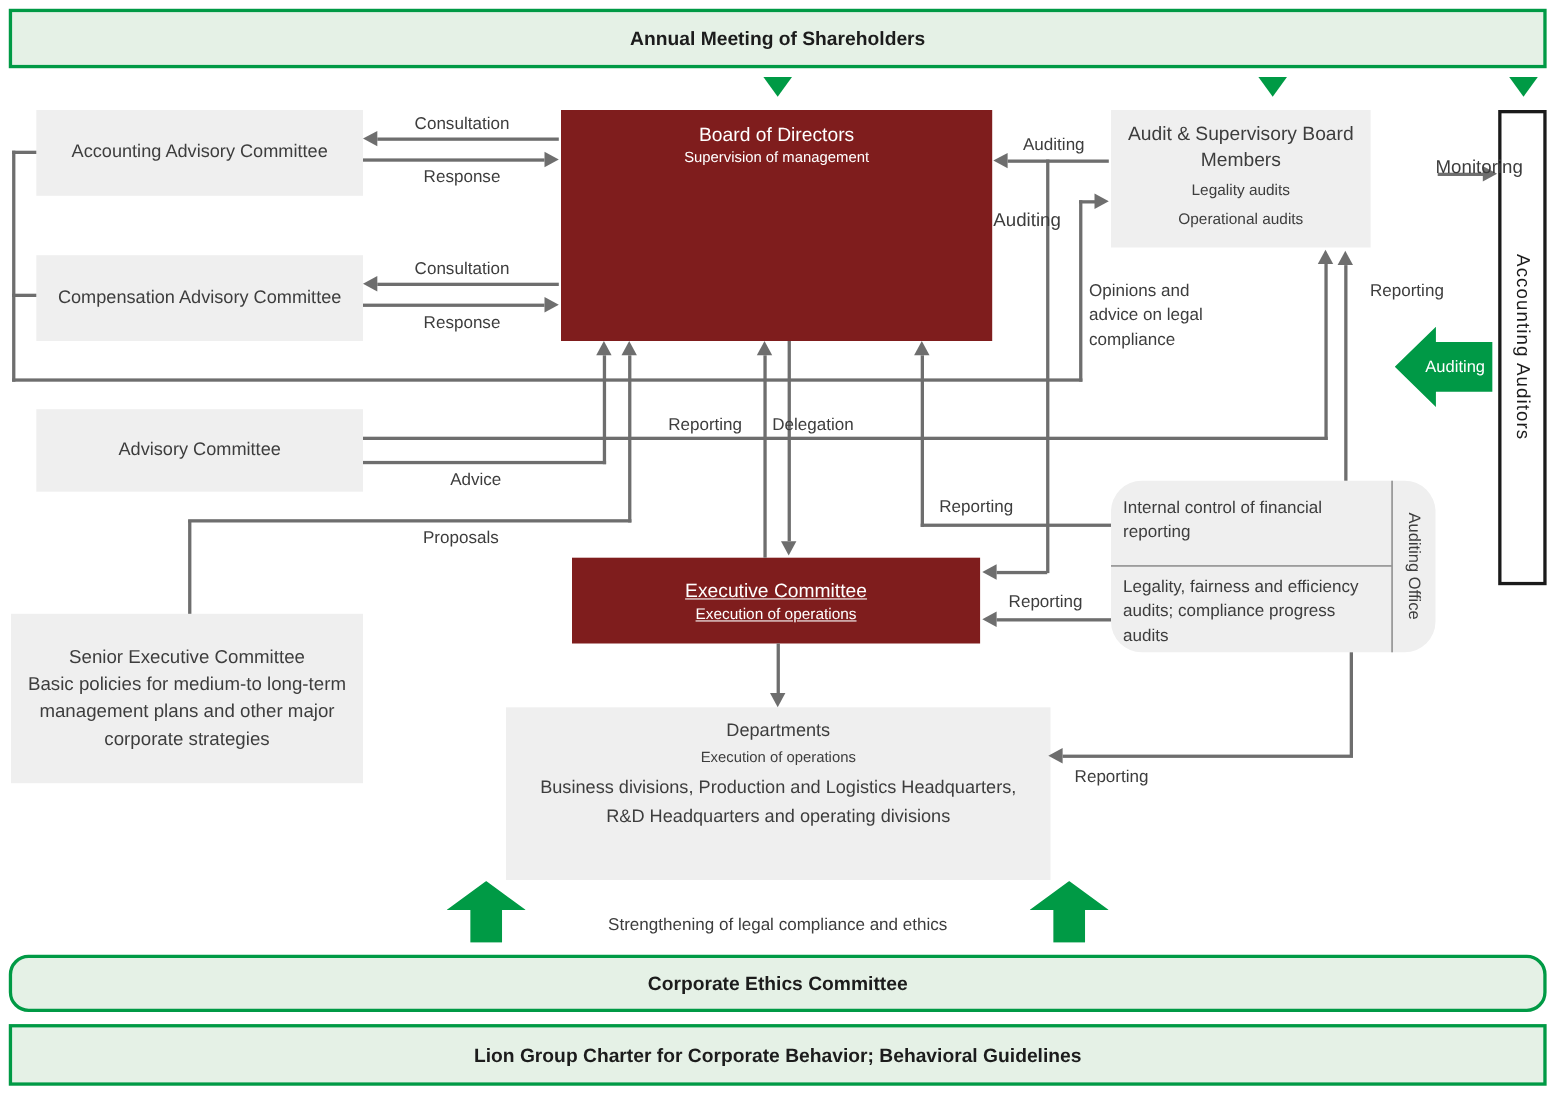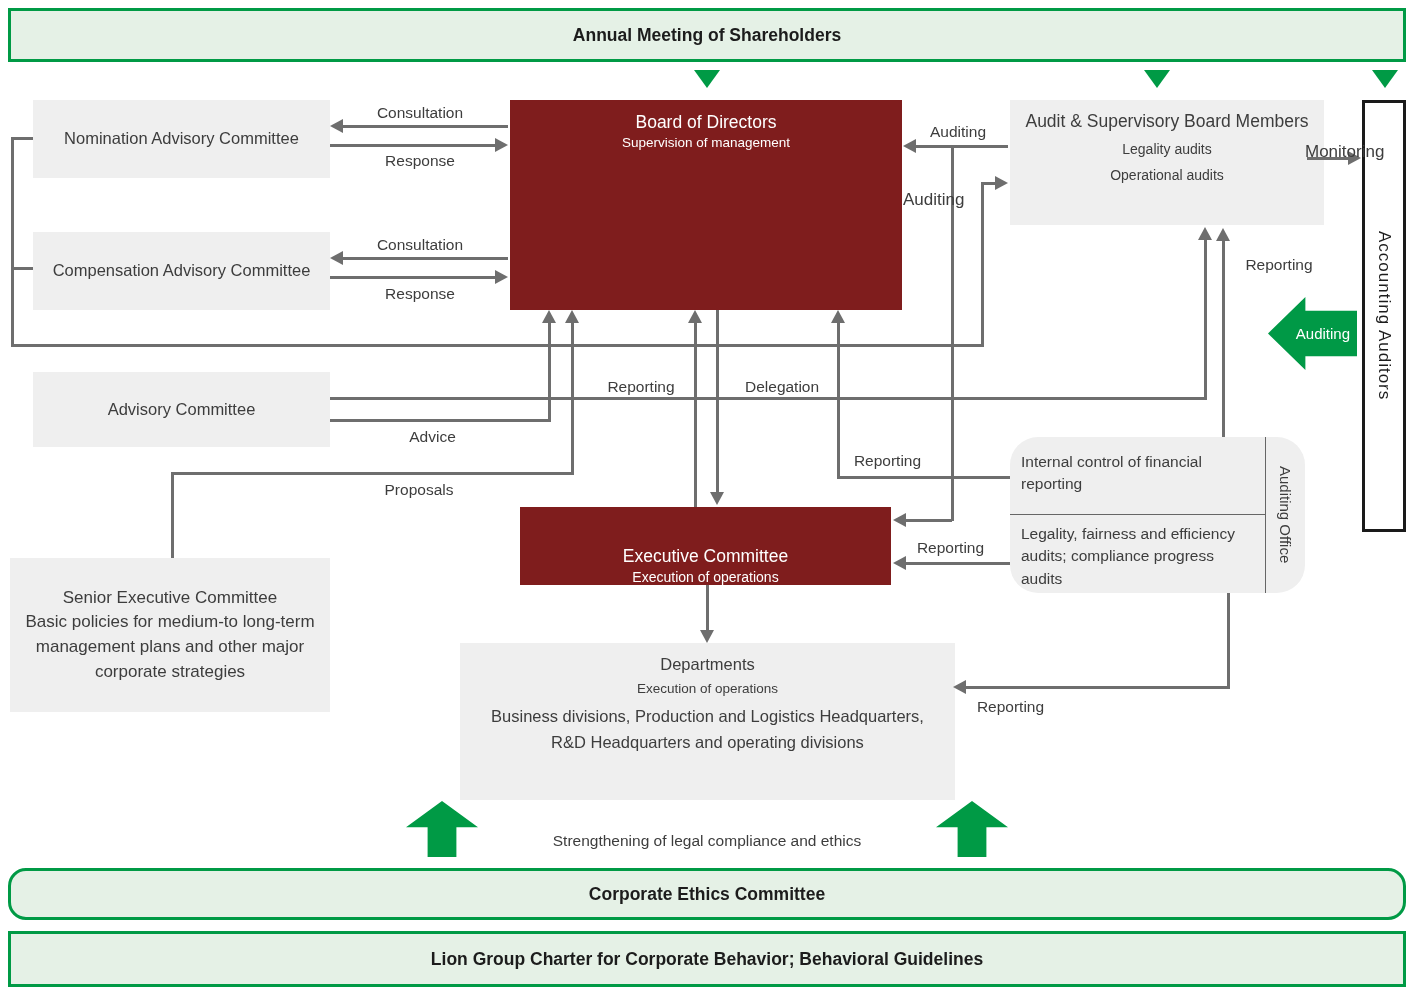--- a/index.html
+++ b/index.html
@@ -46,50 +46,50 @@
   </div>
   <div class="banner" style="left:8px;top:931px;width:1398px;height:56px;">
     <span>Lion Group Charter for Corporate Behavior; Behavioral Guidelines</span>
   </div>
 
   <div class="gtri" style="left:694px;top:70px;"></div>
   <div class="gtri" style="left:1144px;top:70px;"></div>
   <div class="gtri" style="left:1372px;top:70px;"></div>
 
   <div class="gray-box" style="left:33px;top:100px;width:297px;height:78px;">
-    <span>Nomination Advisory Committee</span>
+    <span>Accounting Advisory Committee</span>
   </div>
   <div class="gray-box" style="left:33px;top:372px;width:297px;height:75px;">
     <span>Advisory Committee</span>
   </div>
   <div class="gray-box" style="left:33px;top:232px;width:297px;height:78px;">
     <span>Compensation Advisory Committee</span>
   </div>
   <div class="gray-box" style="left:10px;top:558px;width:320px;height:154px;font-size:17px;padding:0 2px;">
     <span>Senior Executive Committee</span>
     <span>Basic policies for medium-to long-term management plans and other major corporate strategies</span>
   </div>
 
   <div class="green-box" style="left:510px;top:100px;width:392px;height:210px;padding-top:12px;">
     <div style="font-size:17.5px;">Board of Directors</div>
     <div style="font-size:13.5px;margin-top:2px;">Supervision of management</div>
   </div>
 
-  <div class="gray-box" style="left:1010px;top:100px;width:314px;height:125px;justify-content:flex-start;padding-top:10px;">
+  <div class="gray-box" style="left:1010px;top:100px;width:236px;height:125px;justify-content:flex-start;padding-top:10px;">
     <span style="font-size:17.5px;line-height:1.35;">Audit &amp; Supervisory Board Members</span>
     <span style="font-size:14px;margin-top:5px;">Legality audits</span>
     <span style="font-size:14px;margin-top:6px;">Operational audits</span>
   </div>
 
   <div style="position:absolute;left:1362px;top:100px;width:44px;height:432px;box-sizing:border-box;
               background:#fff;border:3px solid #1a1a1a;display:flex;align-items:center;justify-content:center;">
     <span class="vtext" style="font-size:17px;color:#1c1c1c;letter-spacing:1px;">Accounting Auditors</span>
   </div>
 
-  <div class="green-box" style="left:520px;top:507px;width:371px;height:78px;display:flex;flex-direction:column;align-items:center;justify-content:flex-end;">
+  <div class="green-box" style="left:520px;top:507px;width:371px;height:78px;display:flex;flex-direction:column;align-items:center;justify-content:center;text-decoration:underline;">
     <div style="font-size:17.5px;">Executive Committee</div>
     <div style="font-size:14px;margin-top:2px;">Execution of operations</div>
   </div>
 
   <div style="position:absolute;left:1010px;top:437px;width:295px;height:156px;background:#efefef;border-radius:28px;">
     <div style="position:absolute;left:0;top:0;width:255px;height:78px;box-sizing:border-box;padding:14px 6px 0 11px;
                 font-size:15.5px;line-height:1.45;color:#3d3d3d;">Internal control of financial reporting</div>
     <div class="thinline" style="left:0;top:77px;width:255px;height:1px;"></div>
     <div style="position:absolute;left:0;top:78px;width:255px;height:78px;box-sizing:border-box;padding:8px 6px 0 11px;
                 font-size:15.5px;line-height:1.45;color:#3d3d3d;">Legality, fairness and efficiency audits; compliance progress audits</div>
@@ -119,41 +119,42 @@
   <div class="lbl" style="left:360px;top:235px;width:120px;">Consultation</div>
   <div class="lbl" style="left:360px;top:284px;width:120px;">Response</div>
 
   <div class="line" style="left:11px;top:137px;width:22px;height:3px;"></div>
   <div class="line" style="left:11px;top:267px;width:22px;height:3px;"></div>
   <div class="line" style="left:11px;top:137px;width:3px;height:210px;"></div>
   <div class="line" style="left:11px;top:344px;width:973px;height:3px;"></div>
   <div class="line" style="left:981px;top:182px;width:3px;height:165px;"></div>
   <div class="line" style="left:981px;top:182px;width:15px;height:3px;"></div>
   <div class="ah r" style="left:995px;top:176px;"></div>
+  <div class="lbl" style="left:990px;top:254px;width:132px;text-align:left;line-height:1.45;">Opinions and advice on legal compliance</div>
 
   <div class="line" style="left:330px;top:397px;width:877px;height:3px;"></div>
   <div class="line" style="left:1204px;top:240px;width:3px;height:160px;"></div>
   <div class="ah u" style="left:1198px;top:227px;"></div>
   <div class="line" style="left:330px;top:419px;width:221px;height:3px;"></div>
   <div class="line" style="left:548px;top:323px;width:3px;height:99px;"></div>
   <div class="ah u" style="left:542px;top:310px;"></div>
   <div class="lbl" style="left:385px;top:427px;width:95px;">Advice</div>
 
   <div class="line" style="left:171px;top:473px;width:3px;height:85px;"></div>
   <div class="line" style="left:171px;top:472px;width:403px;height:3px;"></div>
   <div class="line" style="left:571px;top:323px;width:3px;height:152px;"></div>
   <div class="ah u" style="left:565px;top:310px;"></div>
   <div class="lbl" style="left:360px;top:480px;width:118px;">Proposals</div>
 
   <div class="line" style="left:694px;top:323px;width:3px;height:184px;"></div>
   <div class="ah u" style="left:688px;top:310px;"></div>
   <div class="lbl" style="left:596px;top:377px;width:90px;">Reporting</div>
   <div class="line" style="left:716px;top:310px;width:3px;height:182px;"></div>
   <div class="ah d" style="left:710px;top:492px;"></div>
-  <div class="lbl" style="left:745px;top:377px;width:100px;text-align:left;">Delegation</div>
+  <div class="lbl" style="left:702px;top:377px;width:100px;text-align:left;">Delegation</div>
 
   <div class="line" style="left:706px;top:585px;width:3px;height:45px;"></div>
   <div class="ah d" style="left:700px;top:630px;"></div>
 
   <div class="line" style="left:916px;top:145px;width:92px;height:3px;"></div>
   <div class="ah l" style="left:903px;top:139px;"></div>
   <div class="lbl" style="left:920px;top:122px;width:76px;">Auditing</div>
   <div class="line" style="left:951px;top:145px;width:3px;height:376px;"></div>
   <div class="line" style="left:906px;top:519px;width:46px;height:3px;"></div>
   <div class="ah l" style="left:893px;top:513px;"></div>

